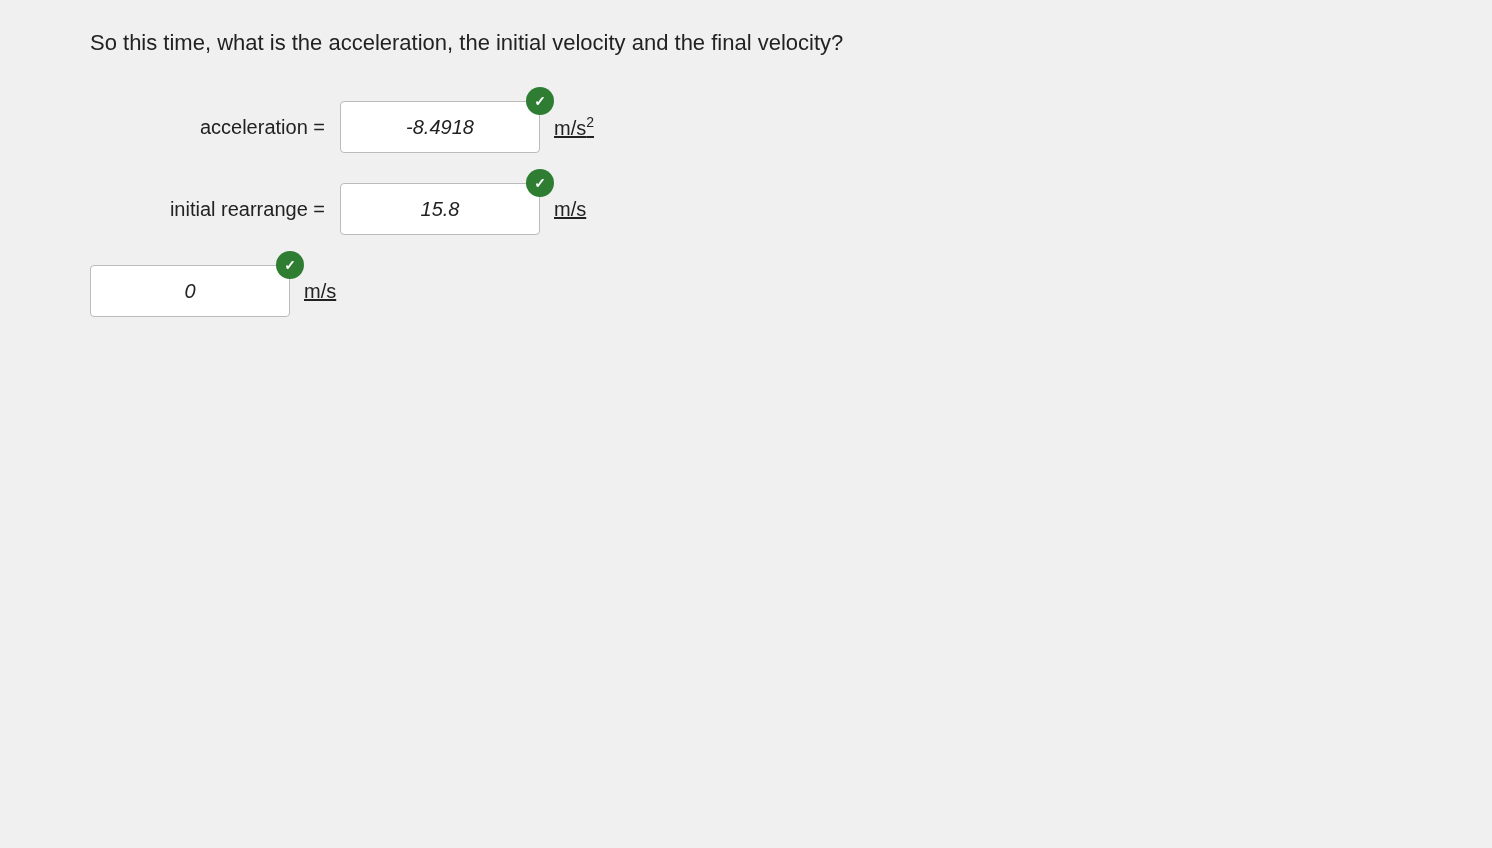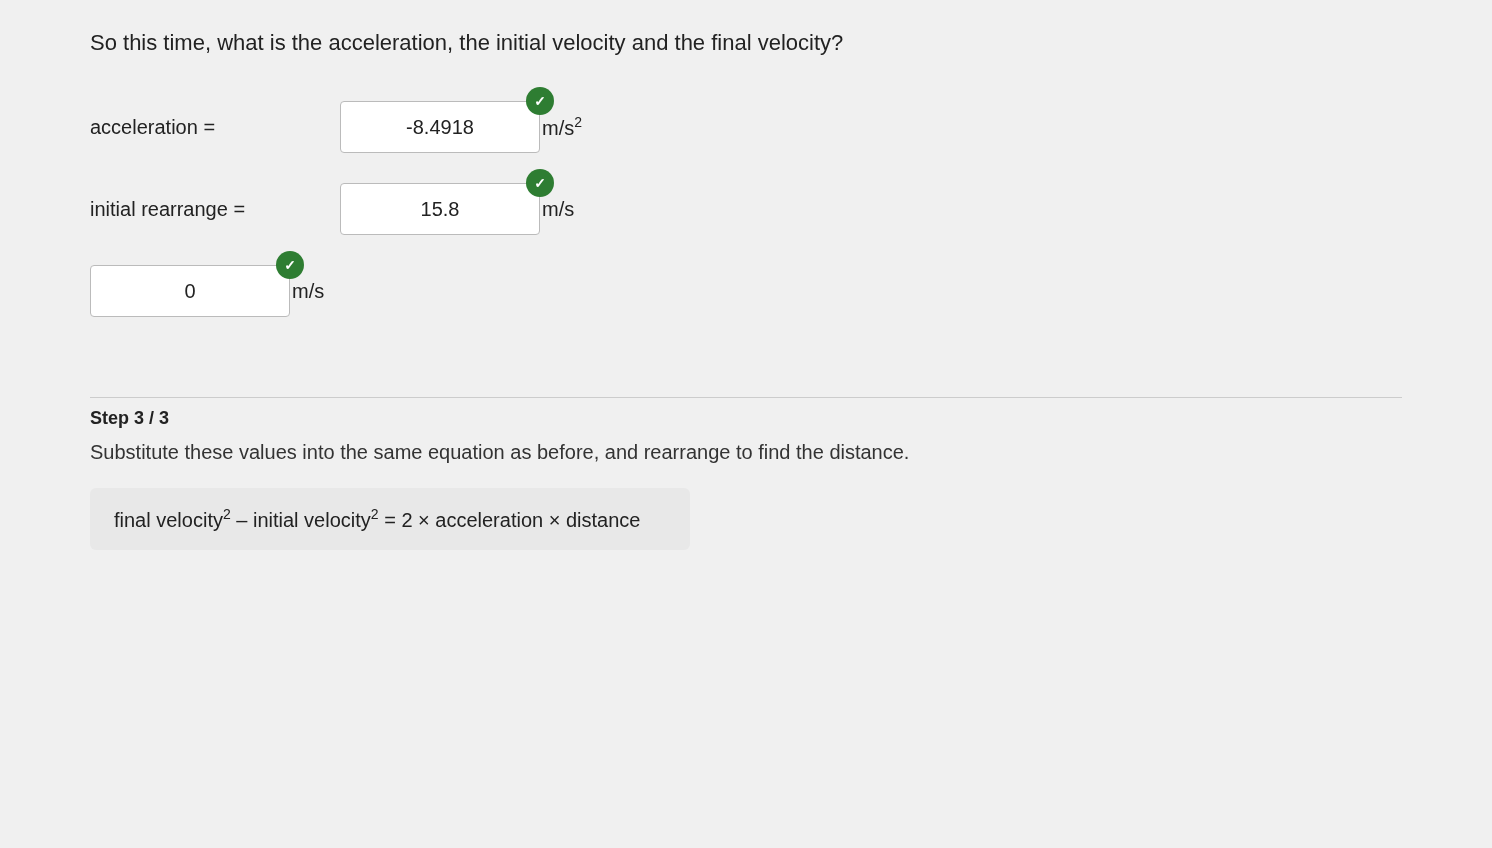--- a/index.html
+++ b/index.html
@@ -41,40 +41,41 @@
       display: flex;
       align-items: center;
       margin-bottom: 30px;
       position: relative;
     }
 
     .field-label {
       font-size: 20px;
       color: #222;
       min-width: 250px;
-      text-align: left;
+      text-align: right;
       padding-right: 15px;
     }
 
     .input-wrapper {
       position: relative;
       display: inline-flex;
       align-items: center;
     }
 
     .field-input {
       width: 200px;
       height: 52px;
       border: 1.5px solid #bbb;
       border-radius: 4px;
       background: white;
       font-size: 20px;
       color: #222;
       padding: 0 15px;
       text-align: center;
+      font-style: italic;
     }
 
     .check-icon {
       position: absolute;
       top: -14px;
       right: -14px;
       width: 28px;
       height: 28px;
       background-color: #2e7d32;
       border-radius: 50%;
@@ -83,21 +84,22 @@
       justify-content: center;
       color: white;
       font-size: 14px;
       font-weight: bold;
       z-index: 2;
     }
 
     .field-unit {
       font-size: 20px;
       color: #222;
-      margin-left: 2px;
+      margin-left: 14px;
+      text-decoration: underline;
     }
 
     .divider-section {
       margin-top: 30px;
       padding-top: 10px;
       border-top: 1px solid #ccc;
     }
 
     .step-label {
       font-size: 18px;
@@ -162,21 +164,14 @@
         <input class="field-input" type="text" value="0" style="">
         <div class="check-icon">
           <span>✓</span>
         </div>
       </div>
       <div class="field-unit">m/s</div>
     </div>
 
   </div>
 
-  <div class="divider-section">
-    <div class="step-label">Step 3 / 3</div>
-    <div class="step-description">Substitute these values into the same equation as before, and rearrange to find the distance.</div>
-    <div class="equation-box">
-      final velocity<sup>2</sup> – initial velocity<sup>2</sup> = 2 × acceleration × distance
-    </div>
-  </div>
 
 </div>
 
 </body></html>

